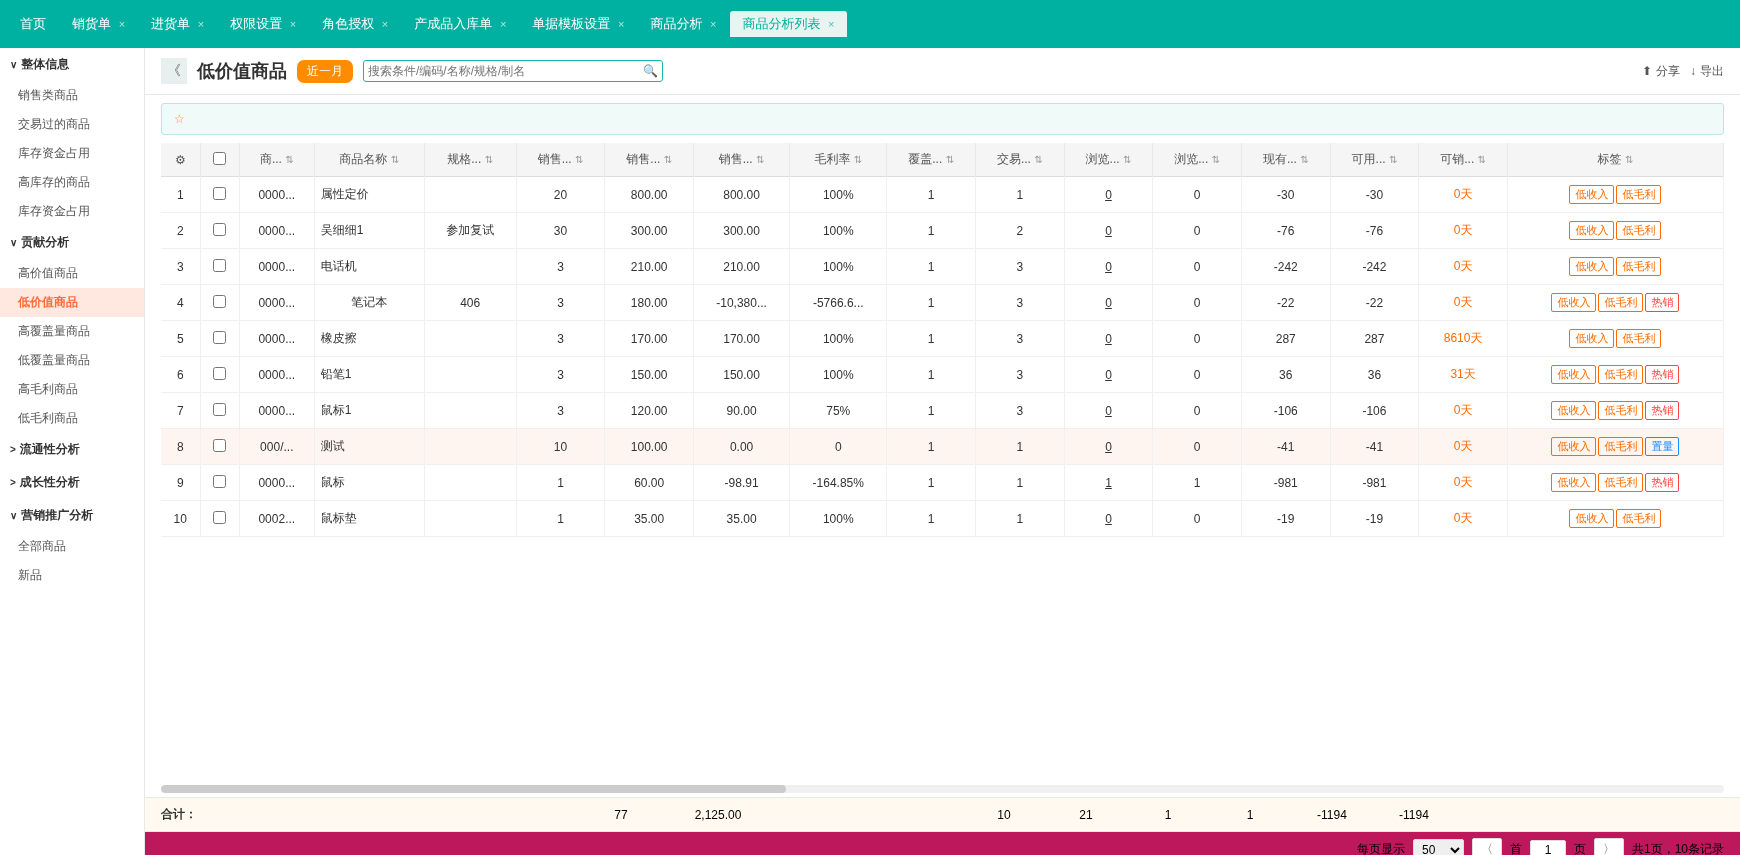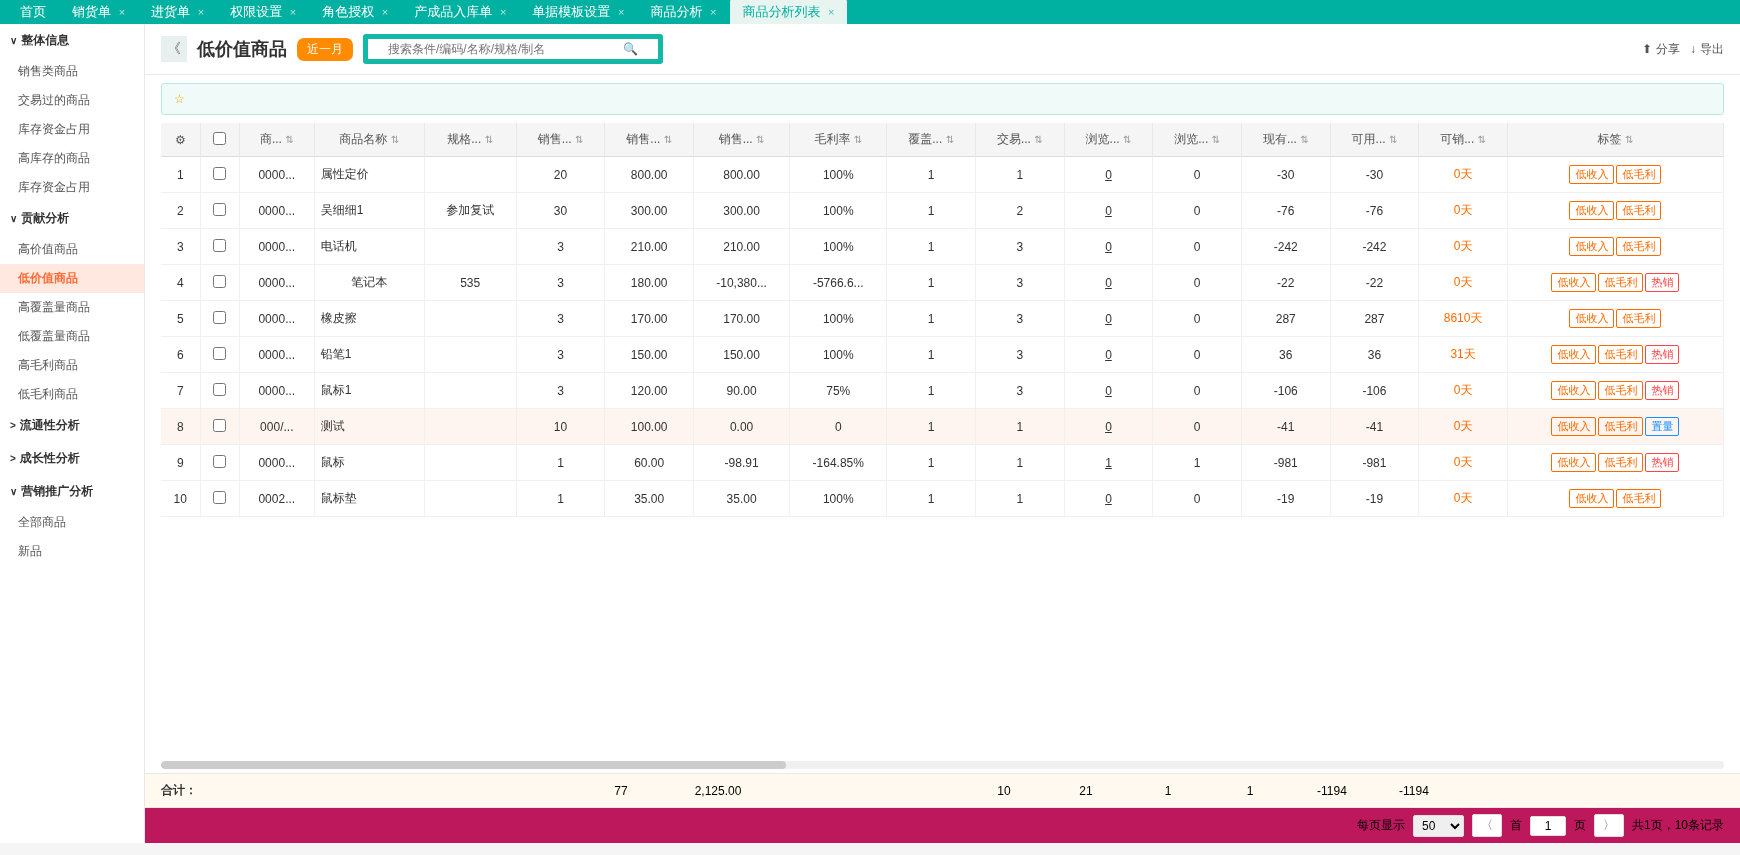--- a/index.html
+++ b/index.html
@@ -1,21 +1,21 @@
 <!DOCTYPE html>
 <html><head>
   <meta charset="utf-8">
   <style>
     * { box-sizing: border-box; margin: 0; padding: 0; font-family: 'Microsoft YaHei', Arial, sans-serif; font-size: 12px; }
     body { background: #f5f5f5; overflow: hidden; width: 1740px; height: 855px; }
     
     
     .top-nav {
       background: #00b0a0;
-      height: 24px;
+      height: 48px;
       display: flex;
       align-items: center;
       padding: 0 8px;
       gap: 2px;
     }
     .nav-item {
       color: white;
       padding: 4px 12px;
       cursor: pointer;
       white-space: nowrap;
@@ -84,23 +84,23 @@
       color: white;
       border: none;
       padding: 3px 10px;
       border-radius: 7px;
       cursor: pointer;
       font-size: 12px;
     }
     .search-box {
       display: flex;
       align-items: flex-end;
-      border: 5px solid #14b8a6;
+      border: 1px solid #14b8a6;
       border-radius: 3px;
-      padding: 3px 20px;
+      padding: 3px 4px;
       flex: 1;
       max-width: 300px;
     }
     .search-box input {
       border: none;
       outline: none;
       font-size: 12px;
       color: #999;
       width: 100%;
     }
@@ -406,21 +406,21 @@
     <td>-242</td>
     <td>-242</td>
     <td style="color:#ff6b00;">0天</td>
     <td><span class="tag tag-orange">低收入</span><span class="tag tag-orange">低毛利</span></td>
   </tr>
             <tr>
     <td>4</td>
     <td><input type="checkbox" style=""></td>
     <td>0000...</td>
     <td style="text-align:center;margin-left:15px;">笔记本</td>
-    <td>535</td>
+    <td>406</td>
     <td>3</td>
     <td>180.00</td>
     <td>-10,380...</td>
     <td>-5766.6...</td>
     <td>1</td>
     <td>3</td>
     <td class="underline">0</td>
     <td>0</td>
     <td>-22</td>
     <td>-22</td>

